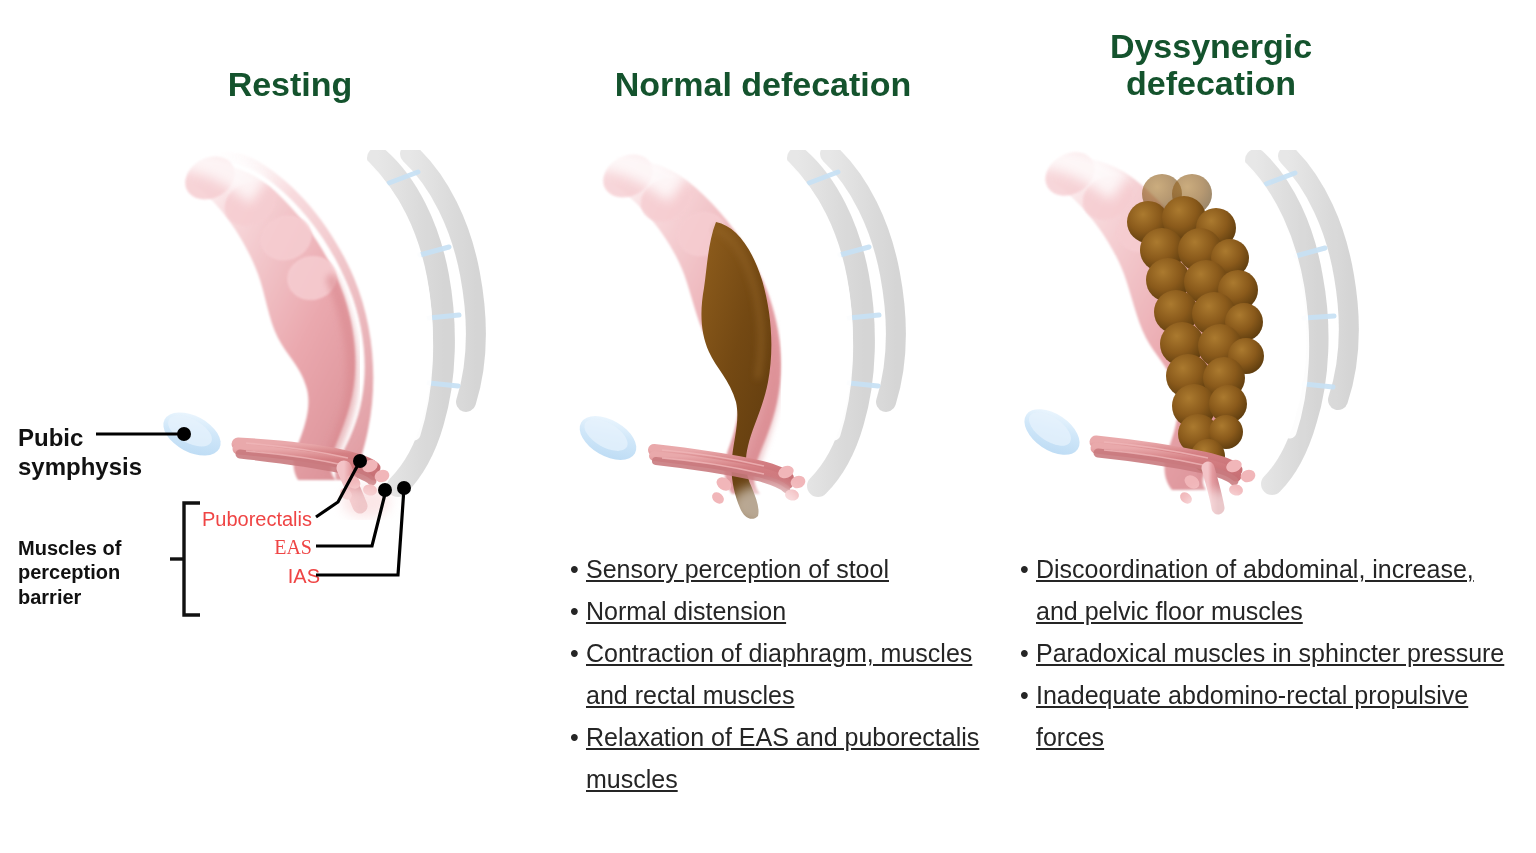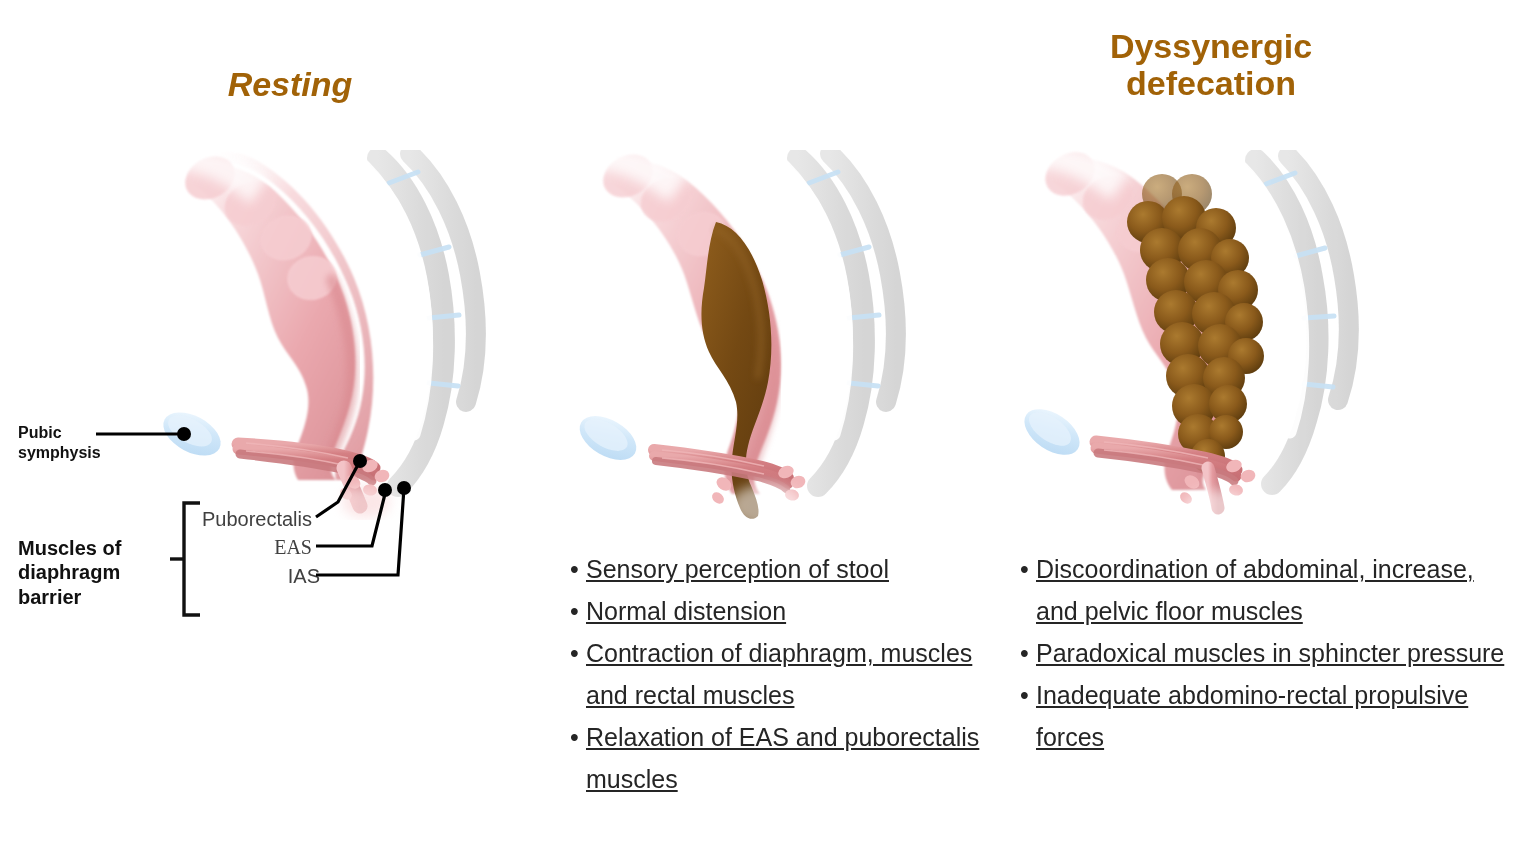--- a/index.html
+++ b/index.html
@@ -9,28 +9,28 @@
     background:#ffffff;
     font-family:"Liberation Sans","DejaVu Sans",sans-serif;
     overflow:hidden;
     position:relative;
   }
   .stage{position:absolute;inset:0;}
 
   
   .col-title{
     position:absolute;
-    color:#a16207;
+    color:#14532d;
     font-weight:bold;
     font-size:34px;
     line-height:1.08;
     text-align:center;
     white-space:pre-line;
   }
-  #title-resting{left:140px;top:66px;width:300px;font-style:italic;}
+  #title-resting{left:140px;top:66px;width:300px;}
   #title-normal{left:580px;top:66px;width:366px;}
   #title-dyssynergic{left:1078px;top:28px;width:266px;}
 
   
   .figure{position:absolute;}
   #fig-resting{left:146px;top:150px;width:380px;height:370px;}
   #fig-normal{left:566px;top:150px;width:380px;height:370px;}
   #fig-dyssynergic{left:1016px;top:150px;width:380px;height:370px;}
 
   
@@ -46,44 +46,45 @@
   .bullets .dot{
     width:16px;flex:0 0 16px;
     text-align:left;
     font-size:25px;line-height:1.68;
   }
   .bullets .txt{flex:1 1 auto;text-decoration:underline;}
 
   
   .ann{position:absolute;color:#111111;}
   .ann.bold{font-weight:bold;}
-  #lbl-pubic{left:18px;top:423px;font-size:16px;font-weight:bold;line-height:1.22;white-space:pre-line;}
+  #lbl-pubic{left:18px;top:423px;font-size:24px;font-weight:bold;line-height:1.22;white-space:pre-line;}
   #lbl-muscles{left:18px;top:536px;font-size:20px;font-weight:bold;line-height:1.22;white-space:pre-line;}
   .sublbl{
     position:absolute;
     font-size:20px;
-    color:#404040;
+    color:#ef4444;
     text-align:right;
     width:200px;
     line-height:1;
   }
   #lbl-puborectalis{left:112px;top:509px;}
   #lbl-eas{left:112px;top:537px;font-family:Liberation Serif, serif;}
   #lbl-ias{left:120px;top:566px;}
 
   #leaders{position:absolute;left:0;top:390px;width:540px;height:250px;}
   #bracket{position:absolute;left:170px;top:500px;width:40px;height:118px;}
 </style>
 </head>
 <body>
 
 <div class="stage">
 
   <div class="col-title" id="title-resting">Resting</div>
 
+  <div class="col-title" id="title-normal">Normal defecation</div>
 
   <div class="col-title" id="title-dyssynergic">Dyssynergic
 defecation</div>
 
   <svg class="figure" id="fig-resting" viewBox="0 0 380 370">
     <defs>
 
       <radialGradient id="fadeWhite" cx="50%" cy="50%" r="50%">
         <stop offset="60%" stop-color="#ffffff" stop-opacity="0"></stop>
         <stop offset="100%" stop-color="#ffffff" stop-opacity="1"></stop>
@@ -399,21 +400,21 @@
       <ellipse cx="36" cy="282" rx="36" ry="22" transform="rotate(34 36 282)" fill="#ffffff" filter="url(#blurSoft)"></ellipse>
       <ellipse cx="36" cy="282" rx="31" ry="18" transform="rotate(34 36 282)" fill="url(#pubicGrad)"></ellipse>
       <ellipse cx="34" cy="279" rx="24" ry="12" transform="rotate(34 34 279)" fill="#e5f1fc" opacity="0.75"></ellipse>
     </g>
   </svg>
 
   <div class="ann bold" id="lbl-pubic">Pubic
 symphysis</div>
 
   <div class="ann bold" id="lbl-muscles">Muscles of
-diaphragm
+perception
 barrier</div>
 
   <div class="sublbl" id="lbl-puborectalis">Puborectalis</div>
   <div class="sublbl" id="lbl-eas">EAS</div>
   <div class="sublbl" id="lbl-ias">IAS</div>
 
   <svg id="bracket" viewBox="0 0 40 118">
     <path d="M30 3 L14 3 L14 115 L30 115" fill="none" stroke="#111111" stroke-width="3.4"></path>
     <path d="M14 59 L0 59" fill="none" stroke="#111111" stroke-width="3.4"></path>
   </svg>

